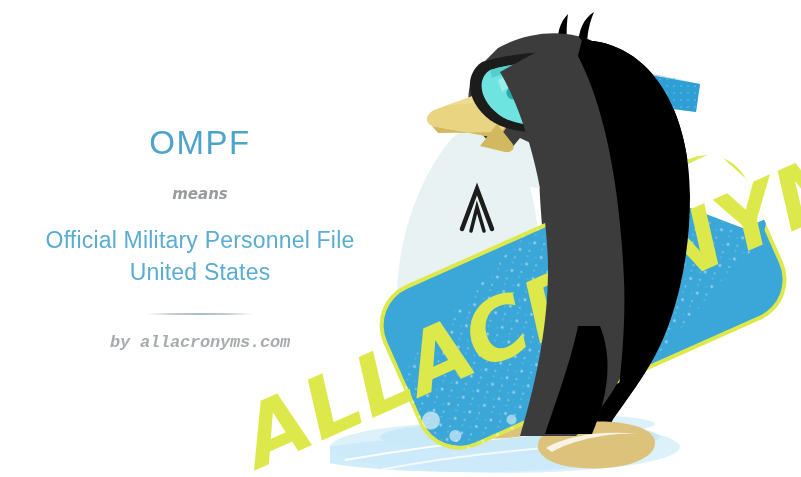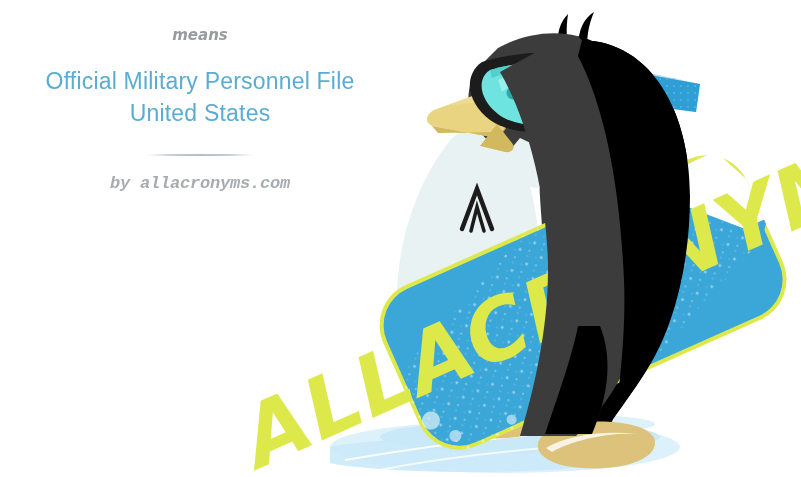--- a/index.html
+++ b/index.html
@@ -294,20 +294,21 @@
       <path d="M 582 40
                C 652 42 690 112 690 196
                C 690 268 672 330 648 368
                C 638 384 626 400 616 414
                C 620 380 626 330 624 280
                C 620 190 606 110 578 56 Z" fill="#000000"></path>
     </g>
   </svg>
 
   <div id="text-panel">
+    <div id="acronym">OMPF</div>
 
     <div id="means">means</div>
 
     <div id="definition">Official Military Personnel File United States</div>
 
     <div id="divider"></div>
 
     <div id="byline">by allacronyms.com</div>
   </div>
 

